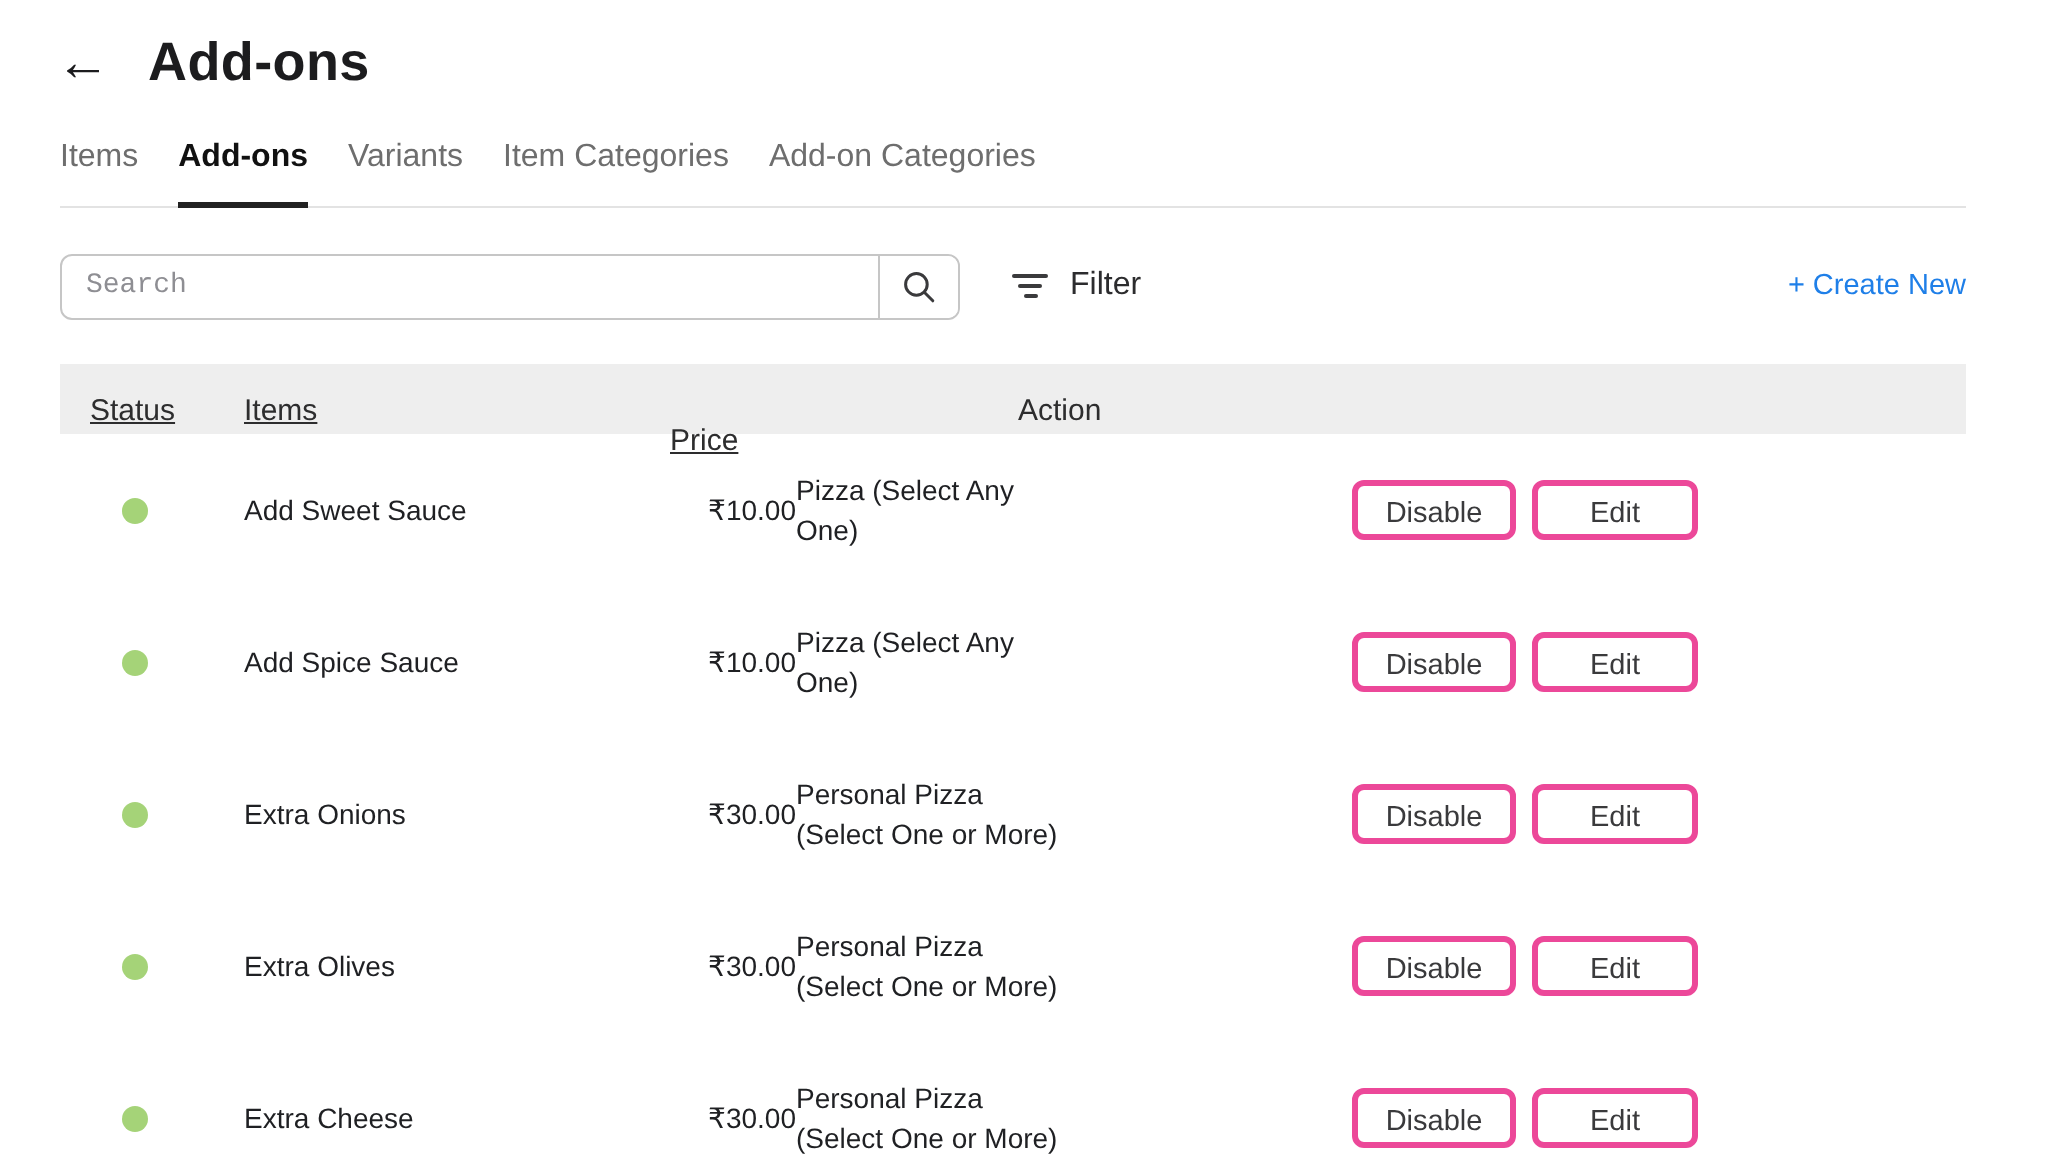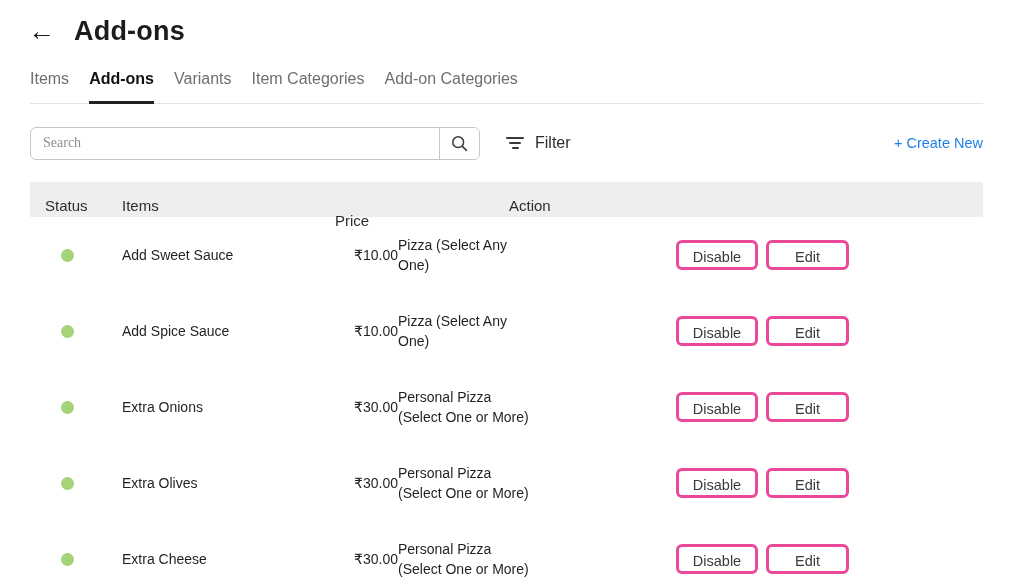--- a/index.html
+++ b/index.html
@@ -52,21 +52,21 @@
     margin: 22px 41px 0 30px; height: 34px;
   }
   .search-group {
     display: flex; width: 450px; height: 33px;
     border: 1px solid #c6c6c6; border-radius: 6px;
     overflow: hidden; background: #fff;
   }
   .search-input {
     flex: 1; border: none; outline: none;
     padding: 0 12px; font-size: 14px; color: #1f2023;
-    font-family: Liberation Serif, serif; background: transparent;
+    font-family: Liberation Mono, monospace; background: transparent;
   }
   .search-input::placeholder { color: #8e8e93; }
   .search-btn {
     width: 40px; border: none; border-left: 1px solid #c6c6c6;
     background: #fff; cursor: pointer;
     display: flex; align-items: center; justify-content: center;
   }
   .filter-btn {
     display: flex; align-items: center; gap: 11px;
     margin-left: 26px; background: none; border: none; cursor: pointer;
@@ -85,21 +85,21 @@
 
   
   .grid-row {
     display: grid;
     grid-template-columns: 75px 230px 63px 184px 1fr;
     align-items: center;
   }
   .table { margin: 22px 41px 0 30px; }
   .table-head {
     background: var(--header-bg, #eeeeee);
-    height: 35px; font-size: 15px; color: #2d2d2e;
+    height: 35px; font-size: 15px; color: #2d2d2e; text-decoration: underline;
   }
   .th-status { padding-left: 15px; }
   .th-items  { padding-left: 17px; }
   .th-price  { text-align: left; margin-top: 30px; }
   .th-category { text-align: center; }
   .th-action { margin-left: 111px; }
 
   .table-row { height: 76px; }
   .cell-status { display: flex; justify-content: center; }
   .status-dot {

